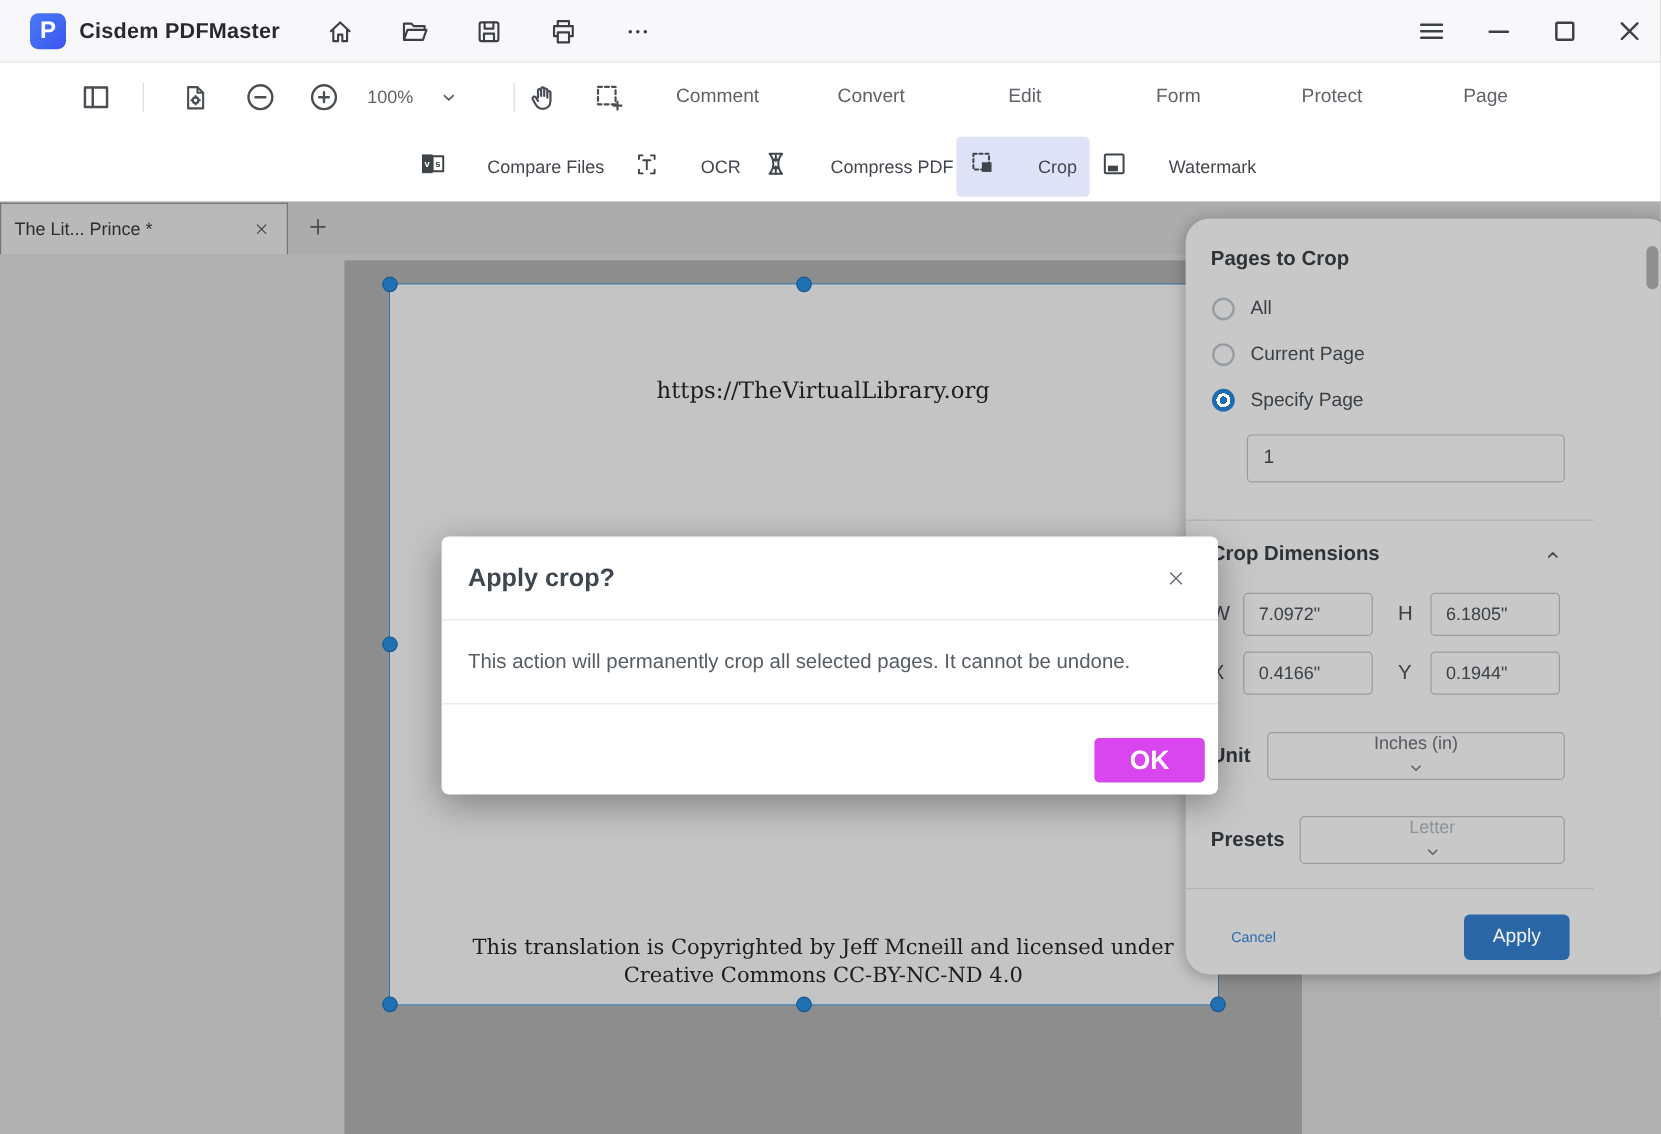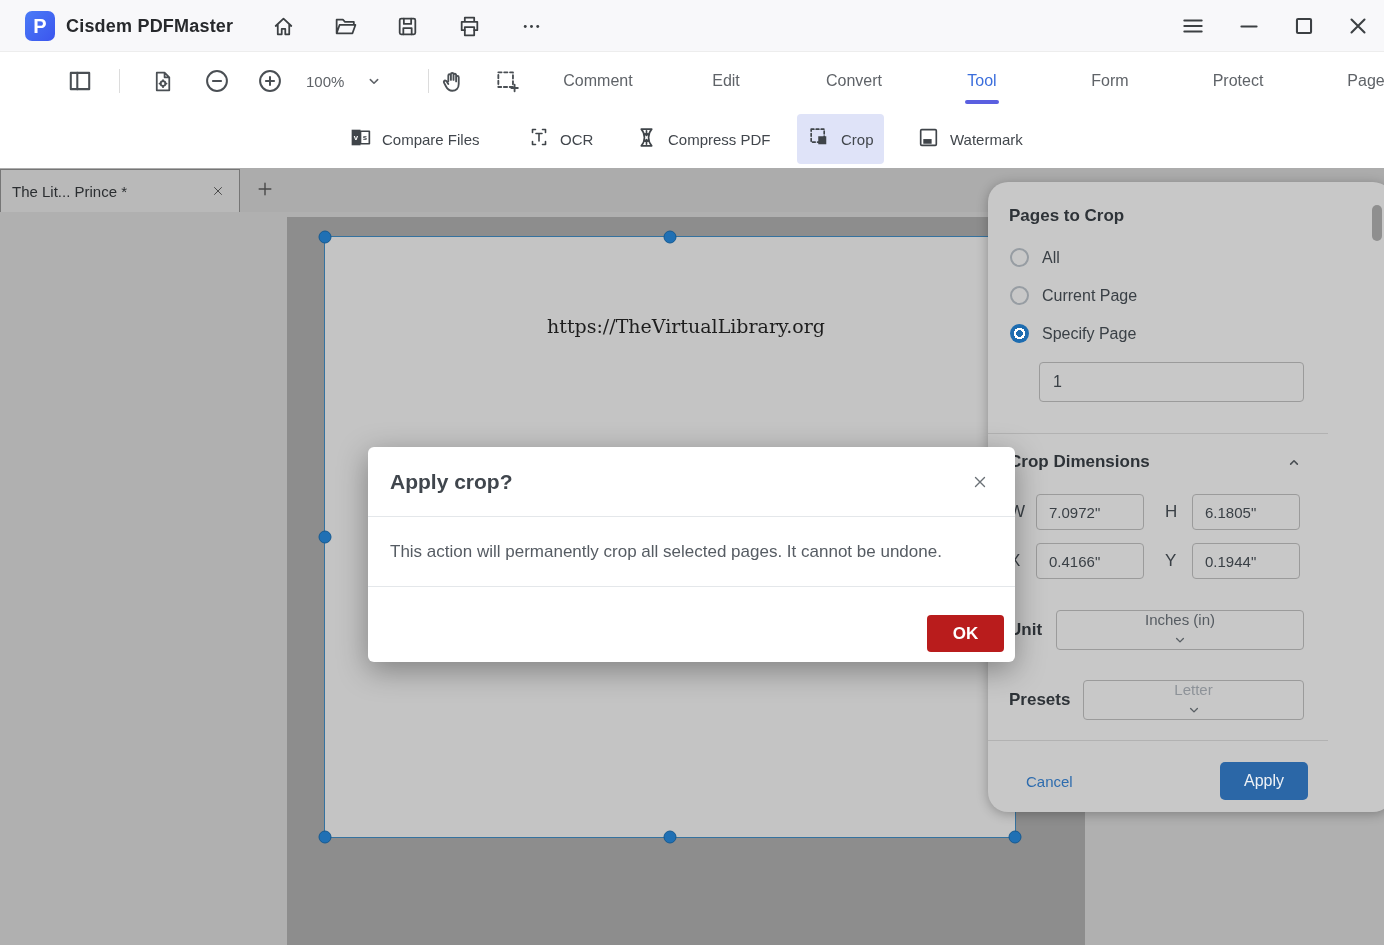--- a/index.html
+++ b/index.html
@@ -21,21 +21,21 @@
   .vsep { position:absolute; top:17px; width:1px; height:24px; background:#dcdcdc; }
   .zoom-label { position:absolute; left:288px; top:0; height:58px; display:flex; align-items:center; font-size:15px; color:#5f6368; cursor:pointer; }
   .nav-tabs { position:absolute; left:516px; top:0; width:896px; height:58px; display:flex; }
   .nav-tab { width:128px; height:58px; display:flex; align-items:center; justify-content:center; font-size:16px; color:#5f6368; cursor:pointer; position:relative; }
   .nav-tab.active { color:#3b6edc; }
   .nav-tab.active::after { content:""; position:absolute; left:50%; transform:translateX(-50%); bottom:6px; width:34px; height:4px; border-radius:2px; background:#5a5fe0; }
 
   .row2 { position:absolute; left:0; top:58px; width:1384px; height:58px; }
   .tool-group { position:absolute; top:4px; height:50px; display:flex; align-items:center; gap:9px; padding:0 10px; border-radius:4px; cursor:pointer; }
   .tool-group svg { stroke:#3f4449; fill:none; stroke-width:1.6; stroke-linecap:round; stroke-linejoin:round; }
-  .tool-label { font-size:15px; color:#42474d; white-space:nowrap; }
+  .tool-label { font-size:15px; color:#42474d; white-space:nowrap;margin-left:24px; }
   .tool-group.active { background:#dfe3f8; }
 
   
   .tabbar { position:absolute; left:0; top:168px; width:1384px; height:44px; background:#acacac; }
   .doc-tab { position:absolute; left:0; top:1px; width:240px; height:43px; background:#b9b9b9; border:1px solid #767676; border-bottom:none; display:flex; align-items:center; cursor:pointer; }
   .doc-tab-title { margin-left:11px; font-size:15px; color:#2b2e31; flex:1; white-space:nowrap; overflow:hidden; }
   .tab-close { width:30px; height:30px; margin-right:6px; display:flex; align-items:center; justify-content:center; cursor:pointer; }
   .tab-close svg, .tab-add svg { stroke:#4a4a4a; stroke-width:1.7; stroke-linecap:round; }
   .tab-add { position:absolute; left:248px; top:4px; width:34px; height:34px; display:flex; align-items:center; justify-content:center; cursor:pointer; }
 
@@ -69,35 +69,35 @@
   .p-title2 { top:270px; }
   .collapse { position:absolute; left:294px; top:268px; width:24px; height:24px; display:flex; align-items:center; justify-content:center; cursor:pointer; }
   .collapse svg { stroke:#4a4f54; fill:none; stroke-width:1.9; stroke-linecap:round; stroke-linejoin:round; }
   .dim-label { position:absolute; font-size:17px; color:#3a4046; }
   .dim-input { position:absolute; width:108px; height:36px; font-size:15px; padding:0 12px; }
   .sel-box { position:absolute; height:40px; border:1px solid #9b9b9b; border-radius:4px; display:flex; align-items:center; padding:0 14px; cursor:pointer;flex-direction:column; }
   .sel-text { font-size:15px; color:#555b61; flex:1; }
   .sel-text.muted { color:#8d9298; }
   .sel-box svg { stroke:#5a6065; fill:none; stroke-width:1.8; stroke-linecap:round; stroke-linejoin:round; }
   .p-label { position:absolute; font-size:17px; font-weight:700; color:#2e3338; }
-  .cancel-link { position:absolute; left:38px; top:580px; height:38px; display:flex; align-items:center; font-size:15px; color:#2e6cae; cursor:pointer; }
+  .cancel-link { position:absolute; left:38px; top:580px; height:38px; display:flex; align-items:center; font-size:12px; color:#2e6cae; cursor:pointer; }
   .apply-btn { position:absolute; left:232px; top:580px; width:88px; height:38px; background:#2b67a7; border:none; border-radius:5px; color:#eef2f6; font-size:16px; font-family:"Liberation Sans",sans-serif; cursor:pointer; }
 
   
   .scroll-thumb { position:absolute; left:1372px; top:205px; width:10px; height:36px; border-radius:5px; background:#8f8f8f; cursor:pointer; }
 
   
   .modal { position:absolute; left:368px; top:447px; width:647px; height:215px; background:#ffffff; border-radius:6px; box-shadow:0 8px 30px rgba(0,0,0,.35); }
   .m-header { position:absolute; left:0; top:0; width:100%; height:70px; border-bottom:1px solid #e4e7ea; }
   .m-title { position:absolute; left:22px; top:0; height:70px; display:flex; align-items:center; font-size:21px; font-weight:600; color:#40464d; }
   .m-close { position:absolute; right:22px; top:22px; width:26px; height:26px; display:flex; align-items:center; justify-content:center; cursor:pointer; }
   .m-close svg { stroke:#6a7076; stroke-width:1.8; stroke-linecap:round; }
   .m-body { position:absolute; left:0; top:70px; width:100%; height:70px; border-bottom:1px solid #e4e7ea; display:flex; align-items:center; padding:0 22px; font-size:17px; color:#565c63; }
   .m-footer { position:absolute; left:0; top:140px; width:100%; height:75px; }
-  .ok-btn { position:absolute; right:11px; bottom:10px; width:77px; height:37px; background:#b91c1c; border:none; border-radius:4px; color:#fff; font-size:17px; font-weight:700; font-family:"Liberation Sans",sans-serif; cursor:pointer; }
+  .ok-btn { position:absolute; right:11px; bottom:10px; width:92px; height:37px; background:#d946ef; border:none; border-radius:4px; color:#fff; font-size:22px; font-weight:700; font-family:"Liberation Sans",sans-serif; cursor:pointer; }
 </style>
 </head>
 <body>
 
 <div class="app">
 
   <div class="titlebar">
     <div class="logo">P</div>
     <div class="app-title">Cisdem PDFMaster</div>
 
@@ -202,27 +202,24 @@
             <rect x="4" y="4" width="13.5" height="13.5" stroke-dasharray="3 2.4"></rect>
             <path d="M19 15.5 V21.5 M16 18.5 H22"></path>
           </svg>
       </div>
 
       <div class="nav-tabs">
         <div class="nav-tab">
             <span>Comment</span>
           </div>
         <div class="nav-tab">
+            <span>Convert</span>
+          </div>
+        <div class="nav-tab">
             <span>Edit</span>
-          </div>
-        <div class="nav-tab">
-            <span>Convert</span>
-          </div>
-        <div class="nav-tab active">
-            <span>Tool</span>
           </div>
         <div class="nav-tab">
             <span>Form</span>
           </div>
         <div class="nav-tab">
             <span>Protect</span>
           </div>
         <div class="nav-tab">
             <span>Page</span>
           </div>
@@ -296,20 +293,21 @@
     </div>
   </div>
 
   <div class="content">
     <div class="page">
       <div class="crop-fill"></div>
 
       <div class="doc-text doc-header">https://TheVirtualLibrary.org</div>
 
 
+      <div class="doc-text doc-foot2"><span>This translation is Copyrighted by Jeff Mcneill and licensed under Creative Commons CC-BY-NC-ND 4.0</span></div>
 
       <div class="crop-outline">
         <span class="handle h-tl"></span>
         <span class="handle h-tc"></span>
         <span class="handle h-tr"></span>
         <span class="handle h-ml"></span>
         <span class="handle h-mr"></span>
         <span class="handle h-bl"></span>
         <span class="handle h-bc"></span>
         <span class="handle h-br"></span>

